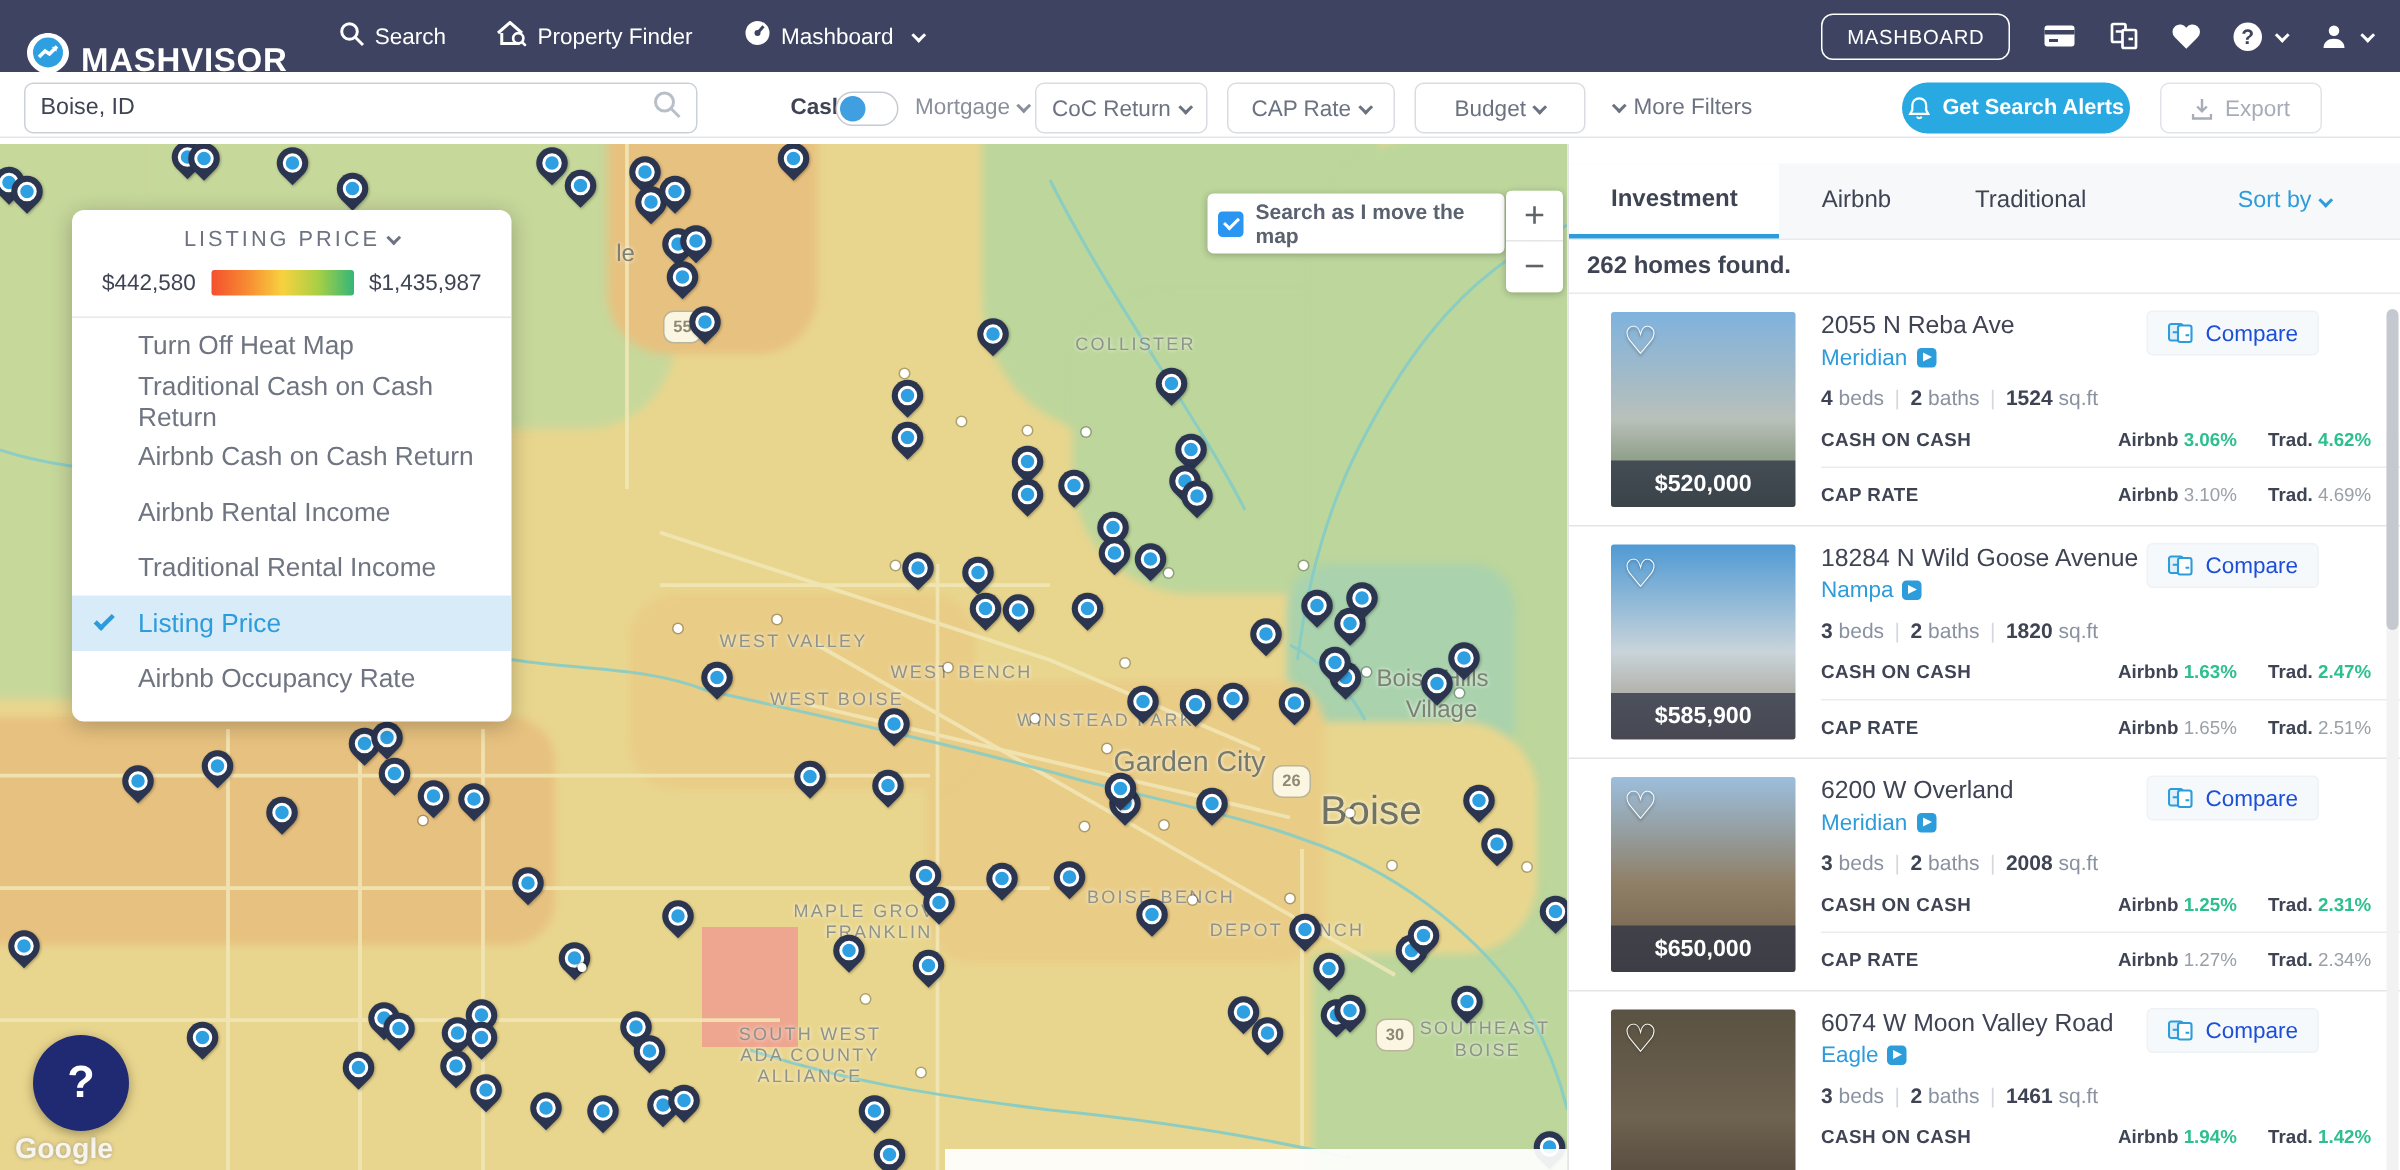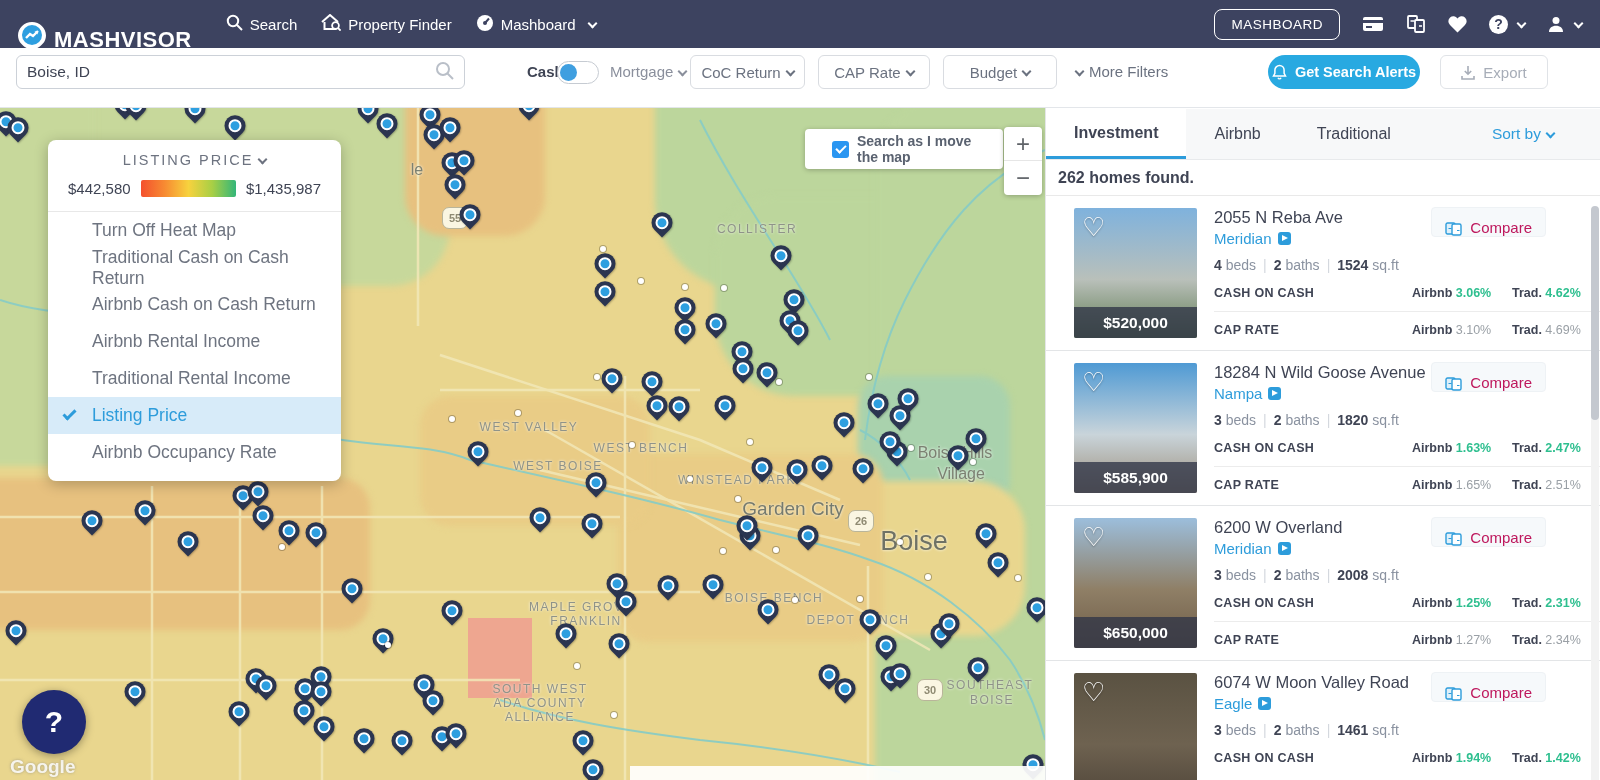--- a/index.html
+++ b/index.html
@@ -3,29 +3,29 @@
 <meta charset="utf-8">
 <style>
   * { margin:0; padding:0; box-sizing:border-box; }
   html,body { width:1600px; height:780px; overflow:hidden; font-family:"Liberation Sans", sans-serif; background:#fff; }
   .chev { display:inline-block; width:7px; height:7px; border-right:2px solid currentColor; border-bottom:2px solid currentColor; transform:rotate(45deg); margin-left:6px; margin-bottom:2px; }
 
   
   .navbar { position:absolute; left:0; top:0; width:1600px; height:48px; background:#3d4360; display:flex; align-items:center; padding:0 18px; z-index:60; }
   .brand { display:flex; align-items:center; gap:8px;margin-top:32px; }
   .brand-name { color:#fff; font-weight:bold; font-size:22px; letter-spacing:.5px; }
-  .nav-items { display:flex; align-items:center; gap:24px; margin-left:34px; }
+  .nav-items { display:flex; align-items:center; gap:34px; margin-left:34px; }
   .nav-item { display:flex; align-items:center; gap:7px; color:#fff; font-size:15px; cursor:pointer; }
   .nav-right { margin-left:auto; display:flex; align-items:center; gap:22px; }
   .mashboard-btn { border:1.5px solid #fff; border-radius:8px; color:#fff; background:transparent; font-size:13.5px; letter-spacing:.5px; padding:7px 16px; cursor:pointer; }
   .nav-ic { display:flex; align-items:center; gap:4px; color:#fff; cursor:pointer; }
   .help-circle { width:19px; height:19px; border-radius:50%; background:#fff; color:#3d4360; font-weight:bold; font-size:14px; display:flex; align-items:center; justify-content:center; }
 
   
-  .filterbar { position:absolute; left:0; top:48px; width:1600px; height:60px; background:#fff; border-bottom:1px solid #e3e6ea; z-index:55; }
+  .filterbar { position:absolute; left:0; top:48px; width:1600px; height:44px; background:#fff; border-bottom:1px solid #e3e6ea; z-index:55; }
   .search-box { position:absolute; left:16px; top:7px; width:449px; height:34px; border:1px solid #ccd1d8; border-radius:6px; display:flex; align-items:center; padding:0 10px; }
   .search-box input { border:none; outline:none; flex:1; font-size:15.5px; color:#3f4454; font-family:inherit; }
   .fb-label { position:absolute; top:15px; font-size:15px; color:#3f4454; font-weight:bold; }
   .toggle { position:absolute; left:557px; top:13px; width:42px; height:23px; border:1px solid #c6cbd2; border-radius:12px; background:#fff; cursor:pointer; }
   .toggle .knob { position:absolute; left:2px; top:2px; width:17px; height:17px; border-radius:50%; background:#3f9fe0; }
   .fb-gray { position:absolute; top:15px; font-size:15px; color:#8a8f9c; cursor:pointer; }
   .pill { position:absolute; top:7px; height:34px; border:1px solid #d9dce1; border-radius:6px; background:#fff; color:#6b7280; font-size:15px; display:flex; align-items:center; justify-content:center; cursor:pointer; }
   .morefilters { position:absolute; top:15px; font-size:15px; color:#6b7280; cursor:pointer; }
   .morefilters .chev { margin:0 6px 2px 0; }
   .alerts-btn { position:absolute; left:1268px; top:7px; width:152px; height:34px; border:none; border-radius:17px; background:#28a9e1; color:#fff; font-weight:bold; font-size:14.5px; display:flex; align-items:center; justify-content:center; gap:8px; cursor:pointer; font-family:inherit; }
@@ -58,21 +58,21 @@
   .heat-title { text-align:center; font-size:14.5px; letter-spacing:2px; color:#6d7380; }
   .heat-range { display:flex; align-items:center; gap:10px; margin-top:12px; }
   .heat-min,.heat-max { font-size:15px; color:#3f4454; }
   .heat-bar { flex:1; height:17px; border-radius:2px; }
   .heat-opt { height:37px; display:flex; align-items:center; padding-left:44px; font-size:17.5px; color:#6e7480; cursor:pointer; position:relative; }
   .heat-opt.sel { background:#d7ebf9; color:#2d9cdb; }
   .heat-opt .check { position:absolute; left:15px; top:13px; width:13px; height:7px; border-left:3px solid #2d9cdb; border-bottom:3px solid #2d9cdb; transform:rotate(-45deg); }
   .heat-foot { height:10px; }
 
   
-  .searchmove { position:absolute; left:805px; top:33px; width:198px; height:40px; background:#fff; border-radius:4px; box-shadow:0 1px 5px rgba(0,0,0,.25); display:flex; align-items:center; gap:8px; padding:0 27px; z-index:25; }
+  .searchmove { position:absolute; left:805px; top:33px; width:198px; height:40px; background:#fff; border-radius:4px; box-shadow:0 1px 5px rgba(0,0,0,.25); display:flex; align-items:center; gap:8px; padding:0 7px; z-index:25; }
   .cbx { width:17px; height:17px; background:#2a96f1; border-radius:3px; position:relative; flex:none; cursor:pointer; }
   .cbx::after { content:''; position:absolute; left:4px; top:4px; width:8px; height:4px; border-left:2px solid #fff; border-bottom:2px solid #fff; transform:rotate(-45deg); }
   .searchmove span { font-size:14px; font-weight:bold; color:#5a6270; }
   .zoomctl { position:absolute; left:1004px; top:31px; width:38px; z-index:25; border-radius:4px; box-shadow:0 1px 5px rgba(0,0,0,.25); overflow:hidden; }
   .zoomctl button { display:block; width:38px; height:34px; background:#fff; border:none; font-size:24px; color:#5f6368; cursor:pointer; font-family:inherit; }
   .zoomctl button:first-child { border-bottom:1px solid #e6e6e6; }
   .help-fab { position:absolute; left:22px; top:594px; width:64px; height:64px; border-radius:50%; background:#202a72; color:#fff; font-size:30px; font-weight:bold; display:flex; align-items:center; justify-content:center; box-shadow:0 2px 8px rgba(0,0,0,.35); z-index:26; cursor:pointer; }
   .google { position:absolute; left:10px; top:660px; font-size:19px; font-weight:bold; color:rgba(255,255,255,.85); text-shadow:0 0 3px rgba(120,120,120,.6); z-index:24; }
   .attrib { position:absolute; left:630px; top:670px; width:415px; height:14px; background:rgba(255,255,255,.92); z-index:24; }
 
@@ -97,21 +97,21 @@
   .specs { margin-top:10px; font-size:14px; color:#8a92a0; }
   .specs b { color:#3f4454; }
   .specs .sep { color:#d4d8de; margin:0 7px; }
   .metric { display:flex; align-items:flex-end; font-size:12.5px; margin-top:13px; }
   .metric + .metric { border-top:1px solid #ececec; padding-top:11px; margin-top:11px; }
   .metric .mlab { font-weight:bold; color:#3f4454; letter-spacing:.3px; flex:1; }
   .metric .cell { width:100px; font-weight:bold; color:#3f4454; }
   .metric .cell:last-child { width:88px; }
   .metric .val.green { color:#2ebf8f; }
   .metric .val.gray { color:#9aa0a6; font-weight:normal; }
-  .compare { position:absolute; right:54px; top:11px; height:30px; padding:0 13px; background:#f6f9fb; border:1px solid #eef2f5; border-radius:4px; color:#be185d; font-size:15px; display:flex; align-items:flex-end; gap:8px; cursor:pointer; }
+  .compare { position:absolute; right:54px; top:11px; height:30px; padding:0 13px; background:#f6f9fb; border:1px solid #eef2f5; border-radius:4px; color:#1d4ed8; font-size:15px; display:flex; align-items:center; gap:8px; cursor:pointer; }
 
   .scroll-track { position:absolute; left:1591px; top:292px; width:8px; height:488px; background:#f2f2f2; z-index:45; }
   .scroll-thumb { position:absolute; left:0; top:-86px; width:8px; height:214px; background:#c4c8cf; border-radius:4px; }
 </style>
 </head>
 <body>
 
 <nav class="navbar">
   <div class="brand">
     <span>

